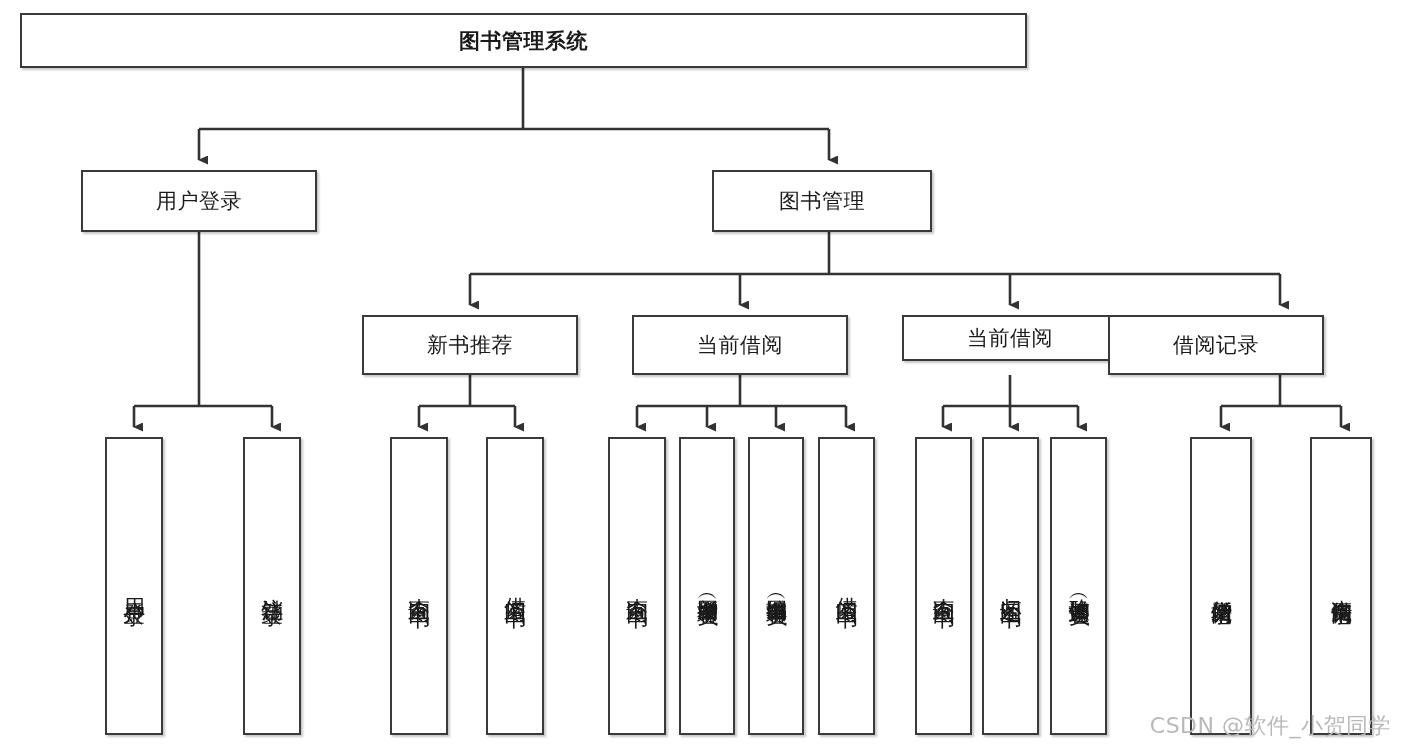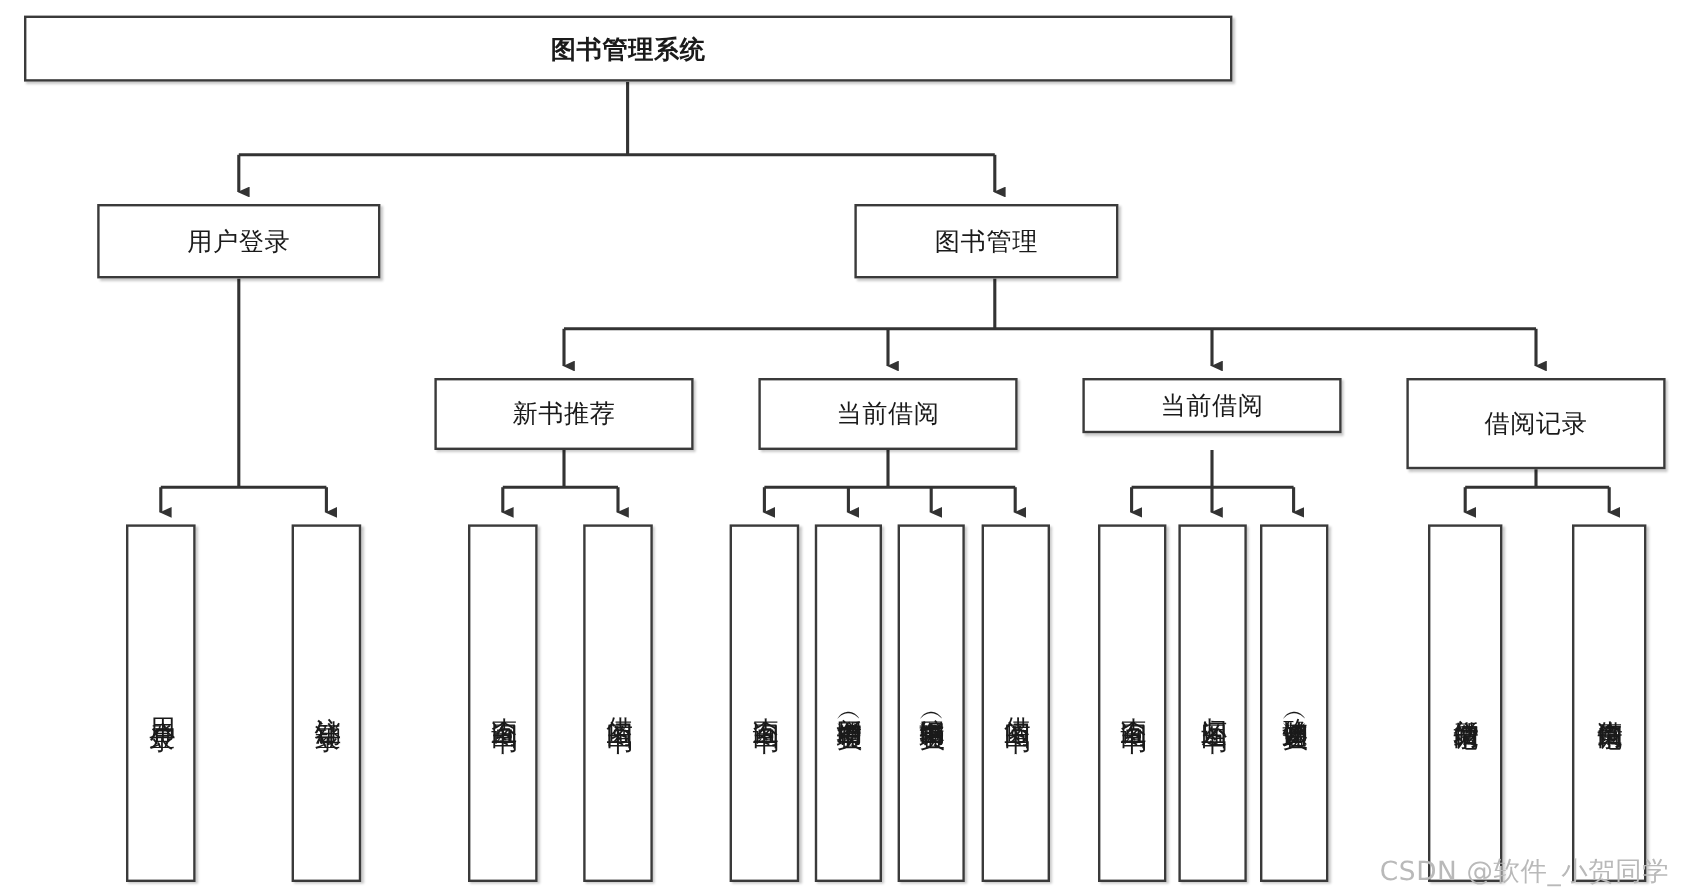--- a/index.html
+++ b/index.html
@@ -141,21 +141,21 @@
 
   <div class="node-box" style="left:362px; top:315px; width:216px; height:60px;">
     <span class="node-label-h">新书推荐</span>
   </div>
   <div class="node-box" style="left:632px; top:315px; width:216px; height:60px;">
     <span class="node-label-h">当前借阅</span>
   </div>
   <div class="node-box" style="left:902px; top:315px; width:216px; height:46px;padding-left:28px;">
     <span class="node-label-h">当前借阅</span>
   </div>
-  <div class="node-box" style="left:1172px; top:315px; width:216px; height:76px;">
+  <div class="node-box" style="left:1108px; top:315px; width:216px; height:60px;">
     <span class="node-label-h">借阅记录</span>
   </div>
 
   <div class="node-box" style="left:105px; top:437px; width:58px; height:298px;">
     <span class="node-label-v">用户登录</span>
   </div>
   <div class="node-box" style="left:243px; top:437px; width:58px; height:298px;">
     <span class="node-label-v">注销登录</span>
   </div>
 

